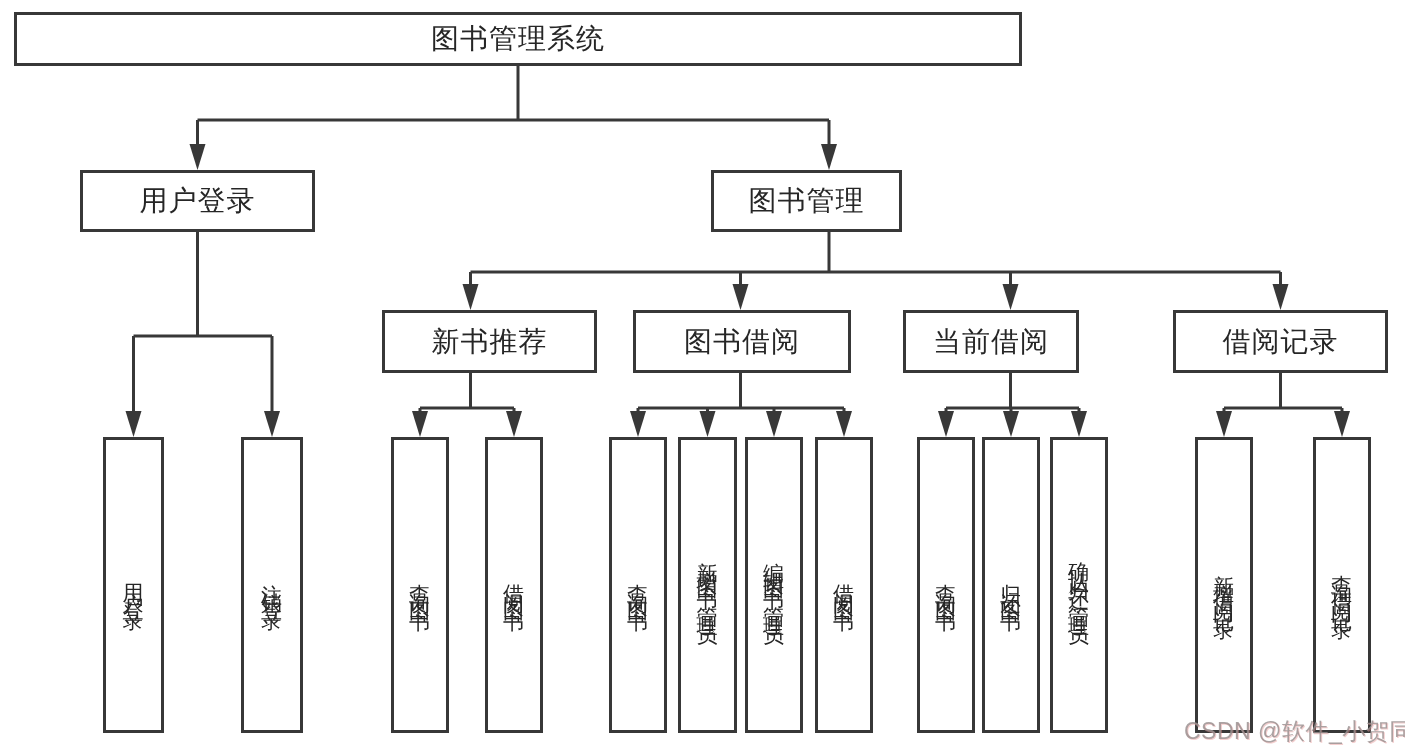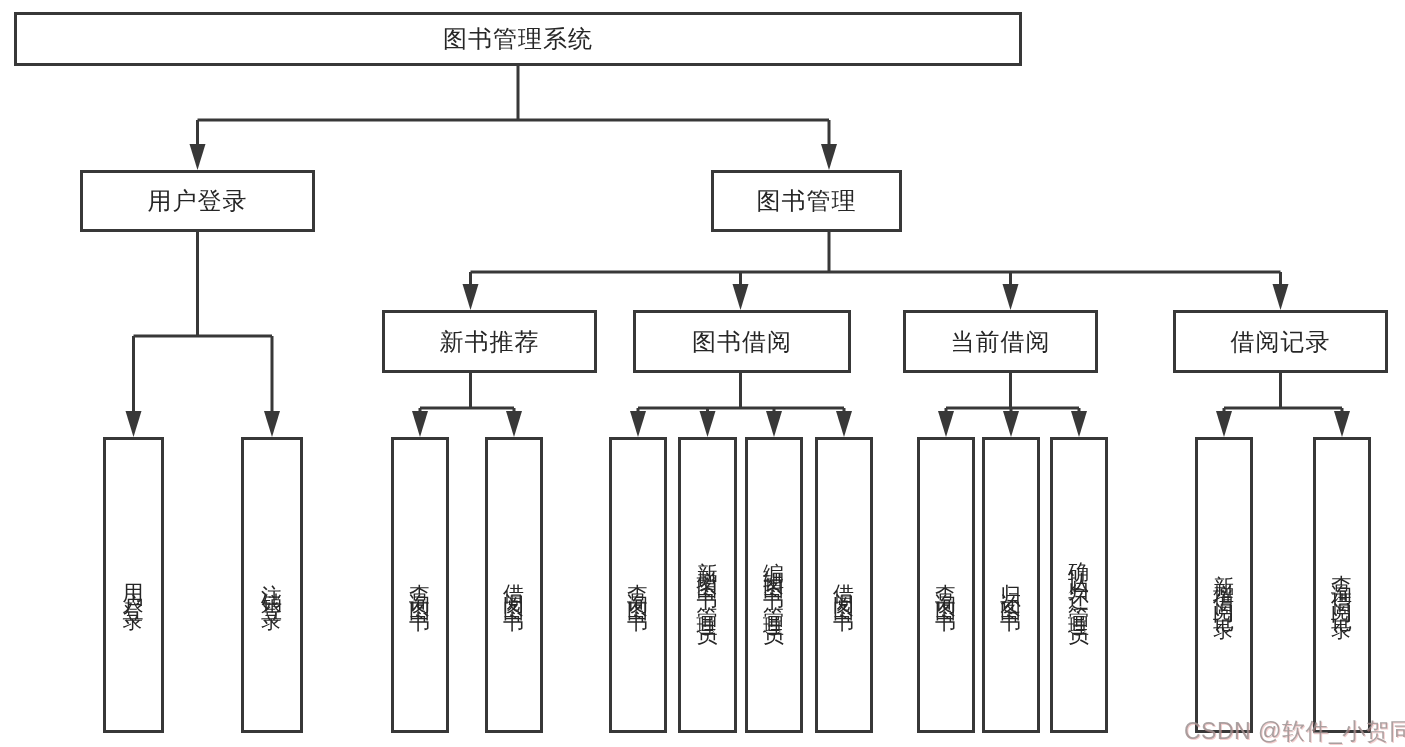--- a/index.html
+++ b/index.html
@@ -26,21 +26,21 @@
     position: absolute;
     box-sizing: border-box;
     border: 3px solid #383838;
     background: #ffffff;
     display: flex;
     align-items: center;
     justify-content: center;
     z-index: 1;
   }
   .hbox span {
-    font-size: 24px;
+    font-size: 28px;
     letter-spacing: 1px;
     color: #262626;
     white-space: nowrap;
   }
   .vbox {
     position: absolute;
     box-sizing: border-box;
     border: 3px solid #383838;
     background: #ffffff;
     display: flex;
@@ -121,21 +121,21 @@
   <div class="hbox" style="left:711px; top:170px; width:191px; height:62px;">
     <span>图书管理</span>
   </div>
 
   <div class="hbox" style="left:363px; top:310px; width:215px; height:63px;margin-left:19px;">
     <span>新书推荐</span>
   </div>
   <div class="hbox" style="left:633px; top:310px; width:218px; height:63px;text-align:right;">
     <span>图书借阅</span>
   </div>
-  <div class="hbox" style="left:903px; top:310px; width:195px; height:63px;">
+  <div class="hbox" style="left:903px; top:310px; width:176px; height:63px;">
     <span>当前借阅</span>
   </div>
   <div class="hbox" style="left:1173px; top:310px; width:215px; height:63px;text-align:right;">
     <span>借阅记录</span>
   </div>
 
   <div class="vbox" style="left:103px; width:61px;">
     <span>用户登录</span>
   </div>
   <div class="vbox" style="left:241px; width:62px;">

